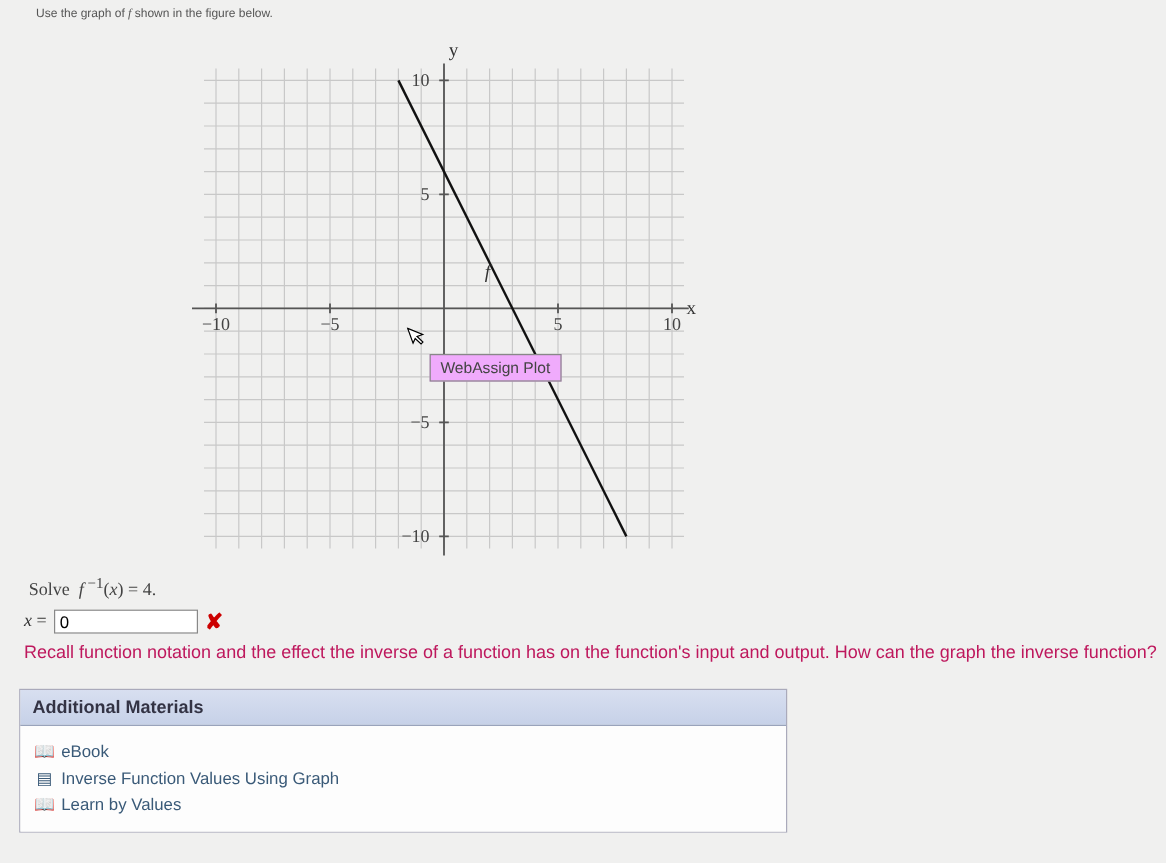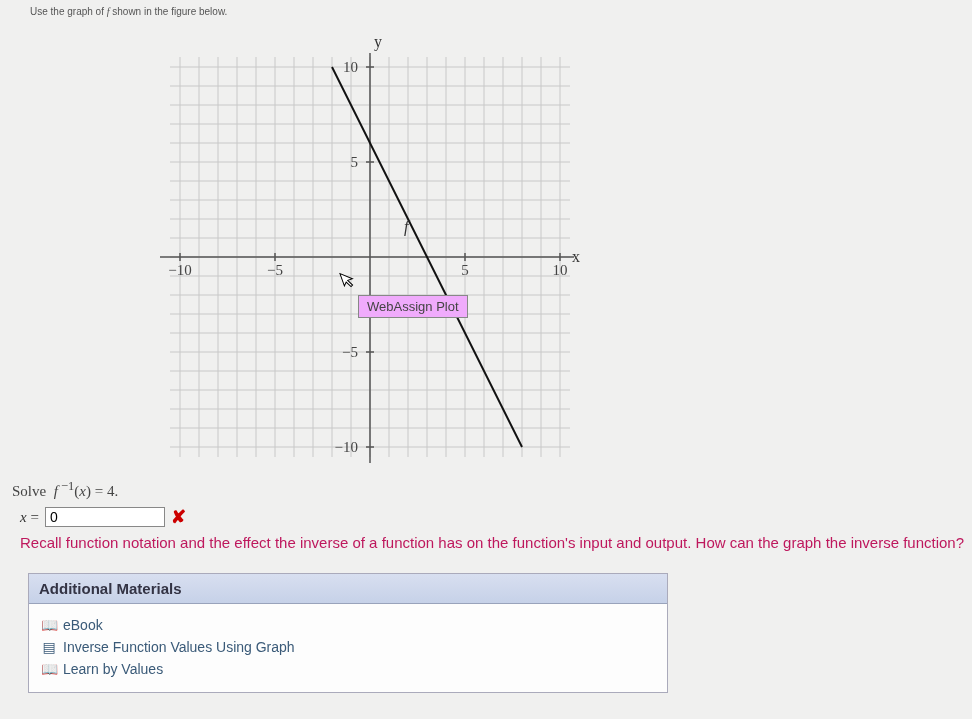--- a/index.html
+++ b/index.html
@@ -14,21 +14,21 @@
     font-size: 10px;
     color: #555;
     padding: 6px 0 10px 30px;
   }
   .instruction i { font-style: italic; font-family: 'Times New Roman', serif; }
   .graph-wrap {
     padding-left: 140px;
     margin-bottom: 12px;
   }
   .solve-line {
-    padding-left: 12px;
+    padding-left: 24px;
     font-size: 15px;
     color: #444;
     margin-top: 4px;
     font-family: 'Times New Roman', serif;
   }
   .solve-line .fn { font-style: italic; }
   .answer-line {
     padding-left: 20px;
     margin-top: 6px;
     font-size: 15px;
@@ -50,21 +50,21 @@
     font-weight: bold;
     font-size: 18px;
   }
   .feedback {
     color: #be185d;
     font-size: 15px;
     padding: 4px 0 8px 20px;
     line-height: 1.5;
   }
   .materials-box {
-    margin: 10px 0 0 28px;
+    margin: 10px 0 0 16px;
     width: 640px;
     border: 1px solid #aab;
   }
   .materials-header {
     background: linear-gradient(#d8dff0, #c6d1e8);
     border-bottom: 1px solid #99a3bb;
     padding: 6px 10px;
     font-size: 15px;
     font-weight: bold;
     color: #334;

